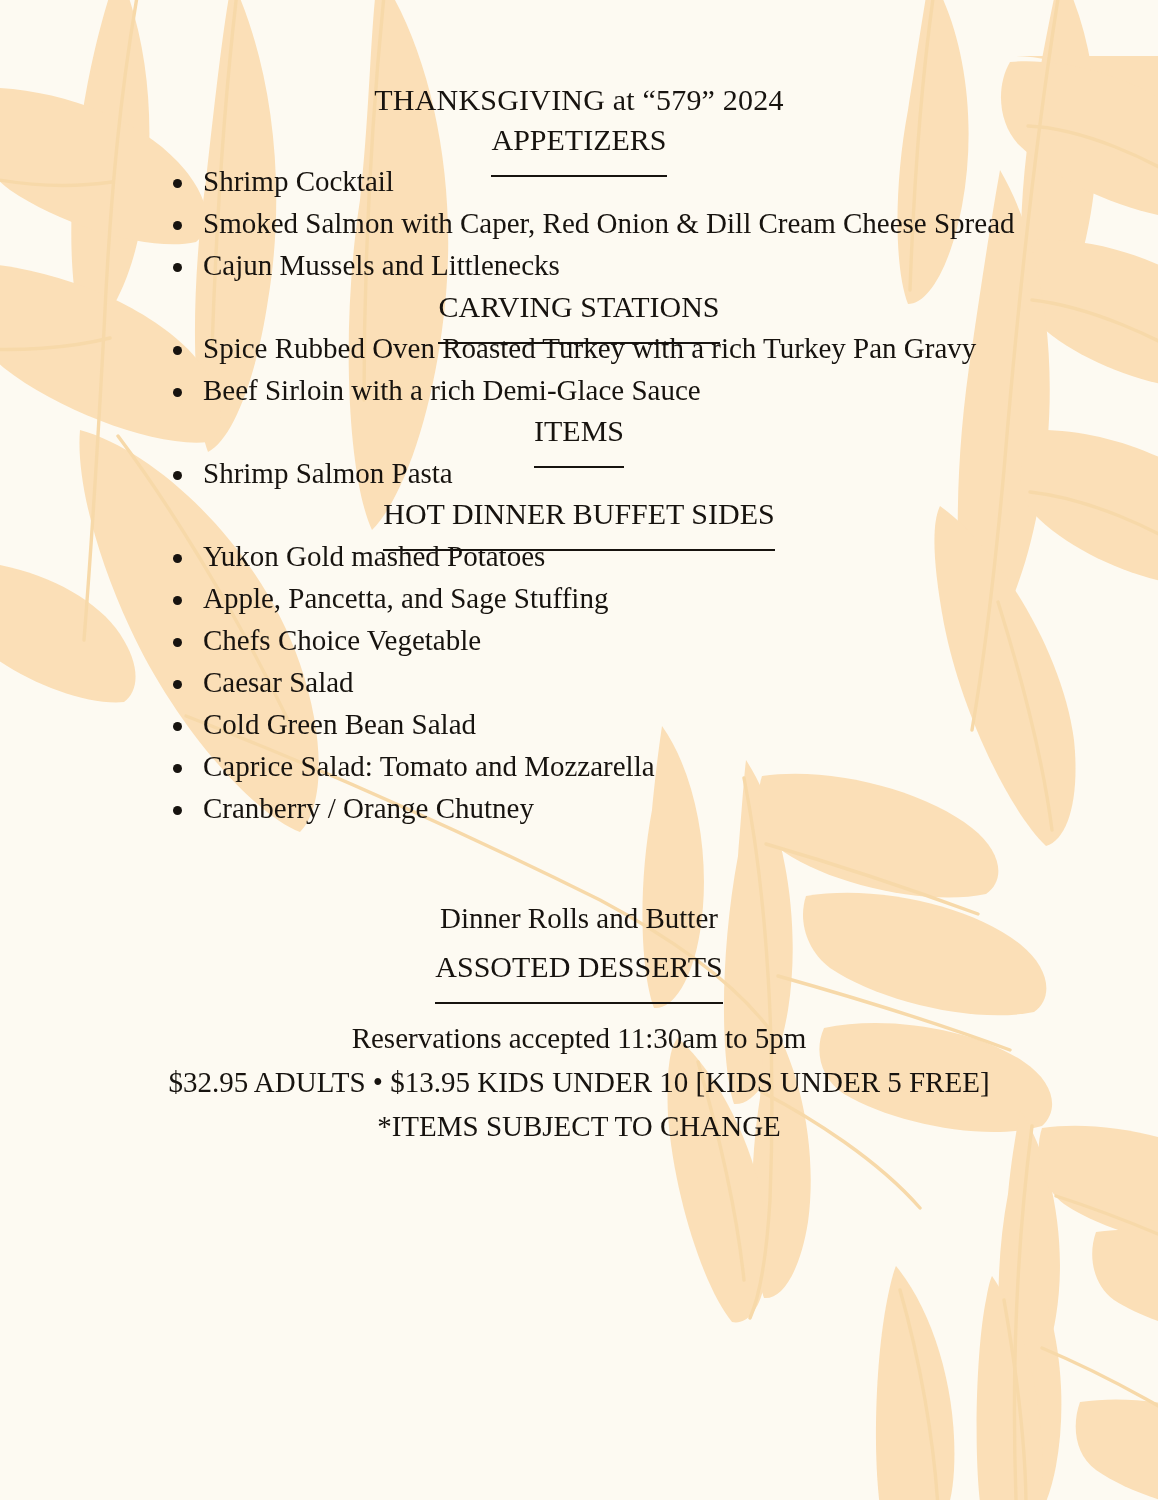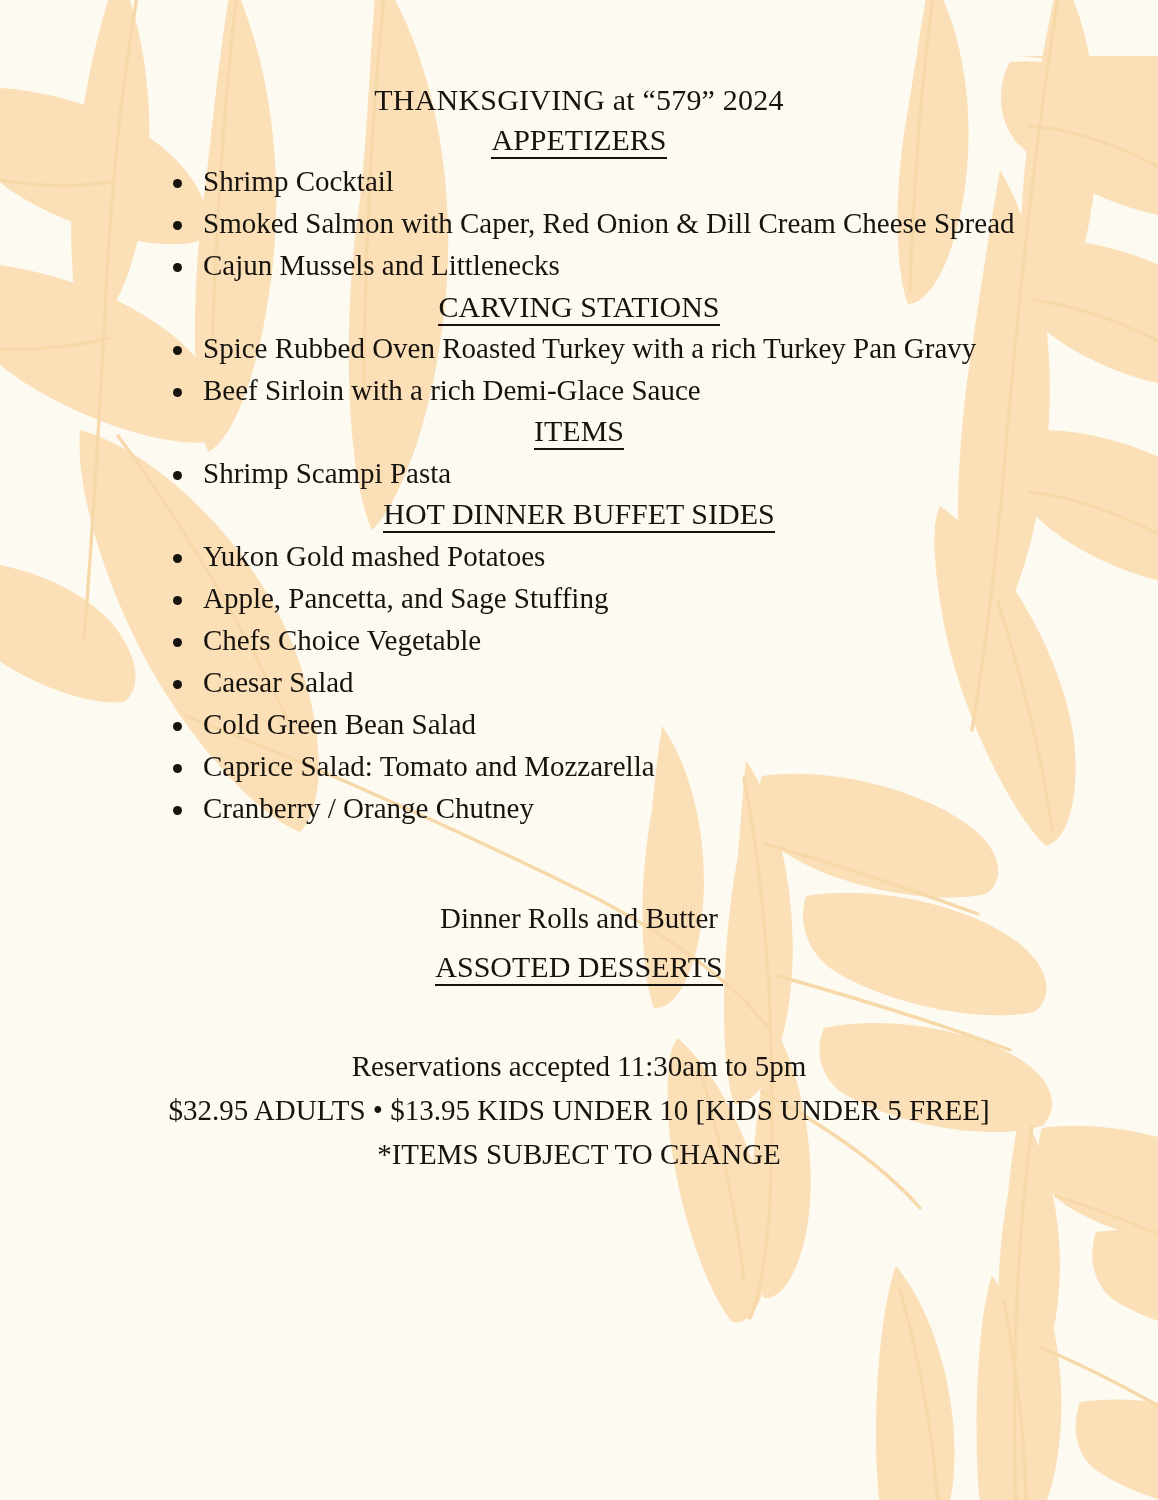--- a/index.html
+++ b/index.html
@@ -57,21 +57,21 @@
     margin: 0;
   }
 
   .section-heading {
     font-size: 30px;
     line-height: 1.36;
     margin: 0;
   }
   .section-heading > span {
     border-bottom: 2.4px solid #17130f;
-    padding-bottom: 1px;
+    padding-bottom: 19px;
   }
 
   .item-list {
     list-style: none;
     margin: 0;
     padding: 0;
   }
   .item-list li {
     position: relative;
     font-family: "Liberation Serif", serif;
@@ -94,21 +94,21 @@
     background: #17130f;
   }
 
   .center-line {
     font-size: 29px;
     line-height: 1.45;
     margin: 8px;
   }
 
   .footer-block {
-    margin-top: 56px;
+    margin-top: 28px;
   }
   .footer-line {
     font-size: 29px;
     line-height: 1.52;
     margin: 0;
     padding: 0 75px;
   }
 
   .spacer-lg { height: 60px; }
 </style>
@@ -200,21 +200,21 @@
     </div>
     <ul class="item-list">
       <li>Spice Rubbed Oven Roasted Turkey  with a rich Turkey Pan Gravy</li>
       <li>Beef Sirloin with a rich Demi-Glace Sauce</li>
     </ul>
 
     <div class="section-heading">
       <span>ITEMS</span>
     </div>
     <ul class="item-list">
-      <li>Shrimp Scampi Pasta</li>
+      <li>Shrimp Salmon Pasta</li>
     </ul>
 
     <div class="section-heading">
       <span>HOT DINNER BUFFET SIDES</span>
     </div>
     <ul class="item-list">
       <li>Yukon Gold mashed Potatoes</li>
       <li>Apple, Pancetta, and Sage Stuffing</li>
       <li>Chefs Choice Vegetable</li>
     </ul>

